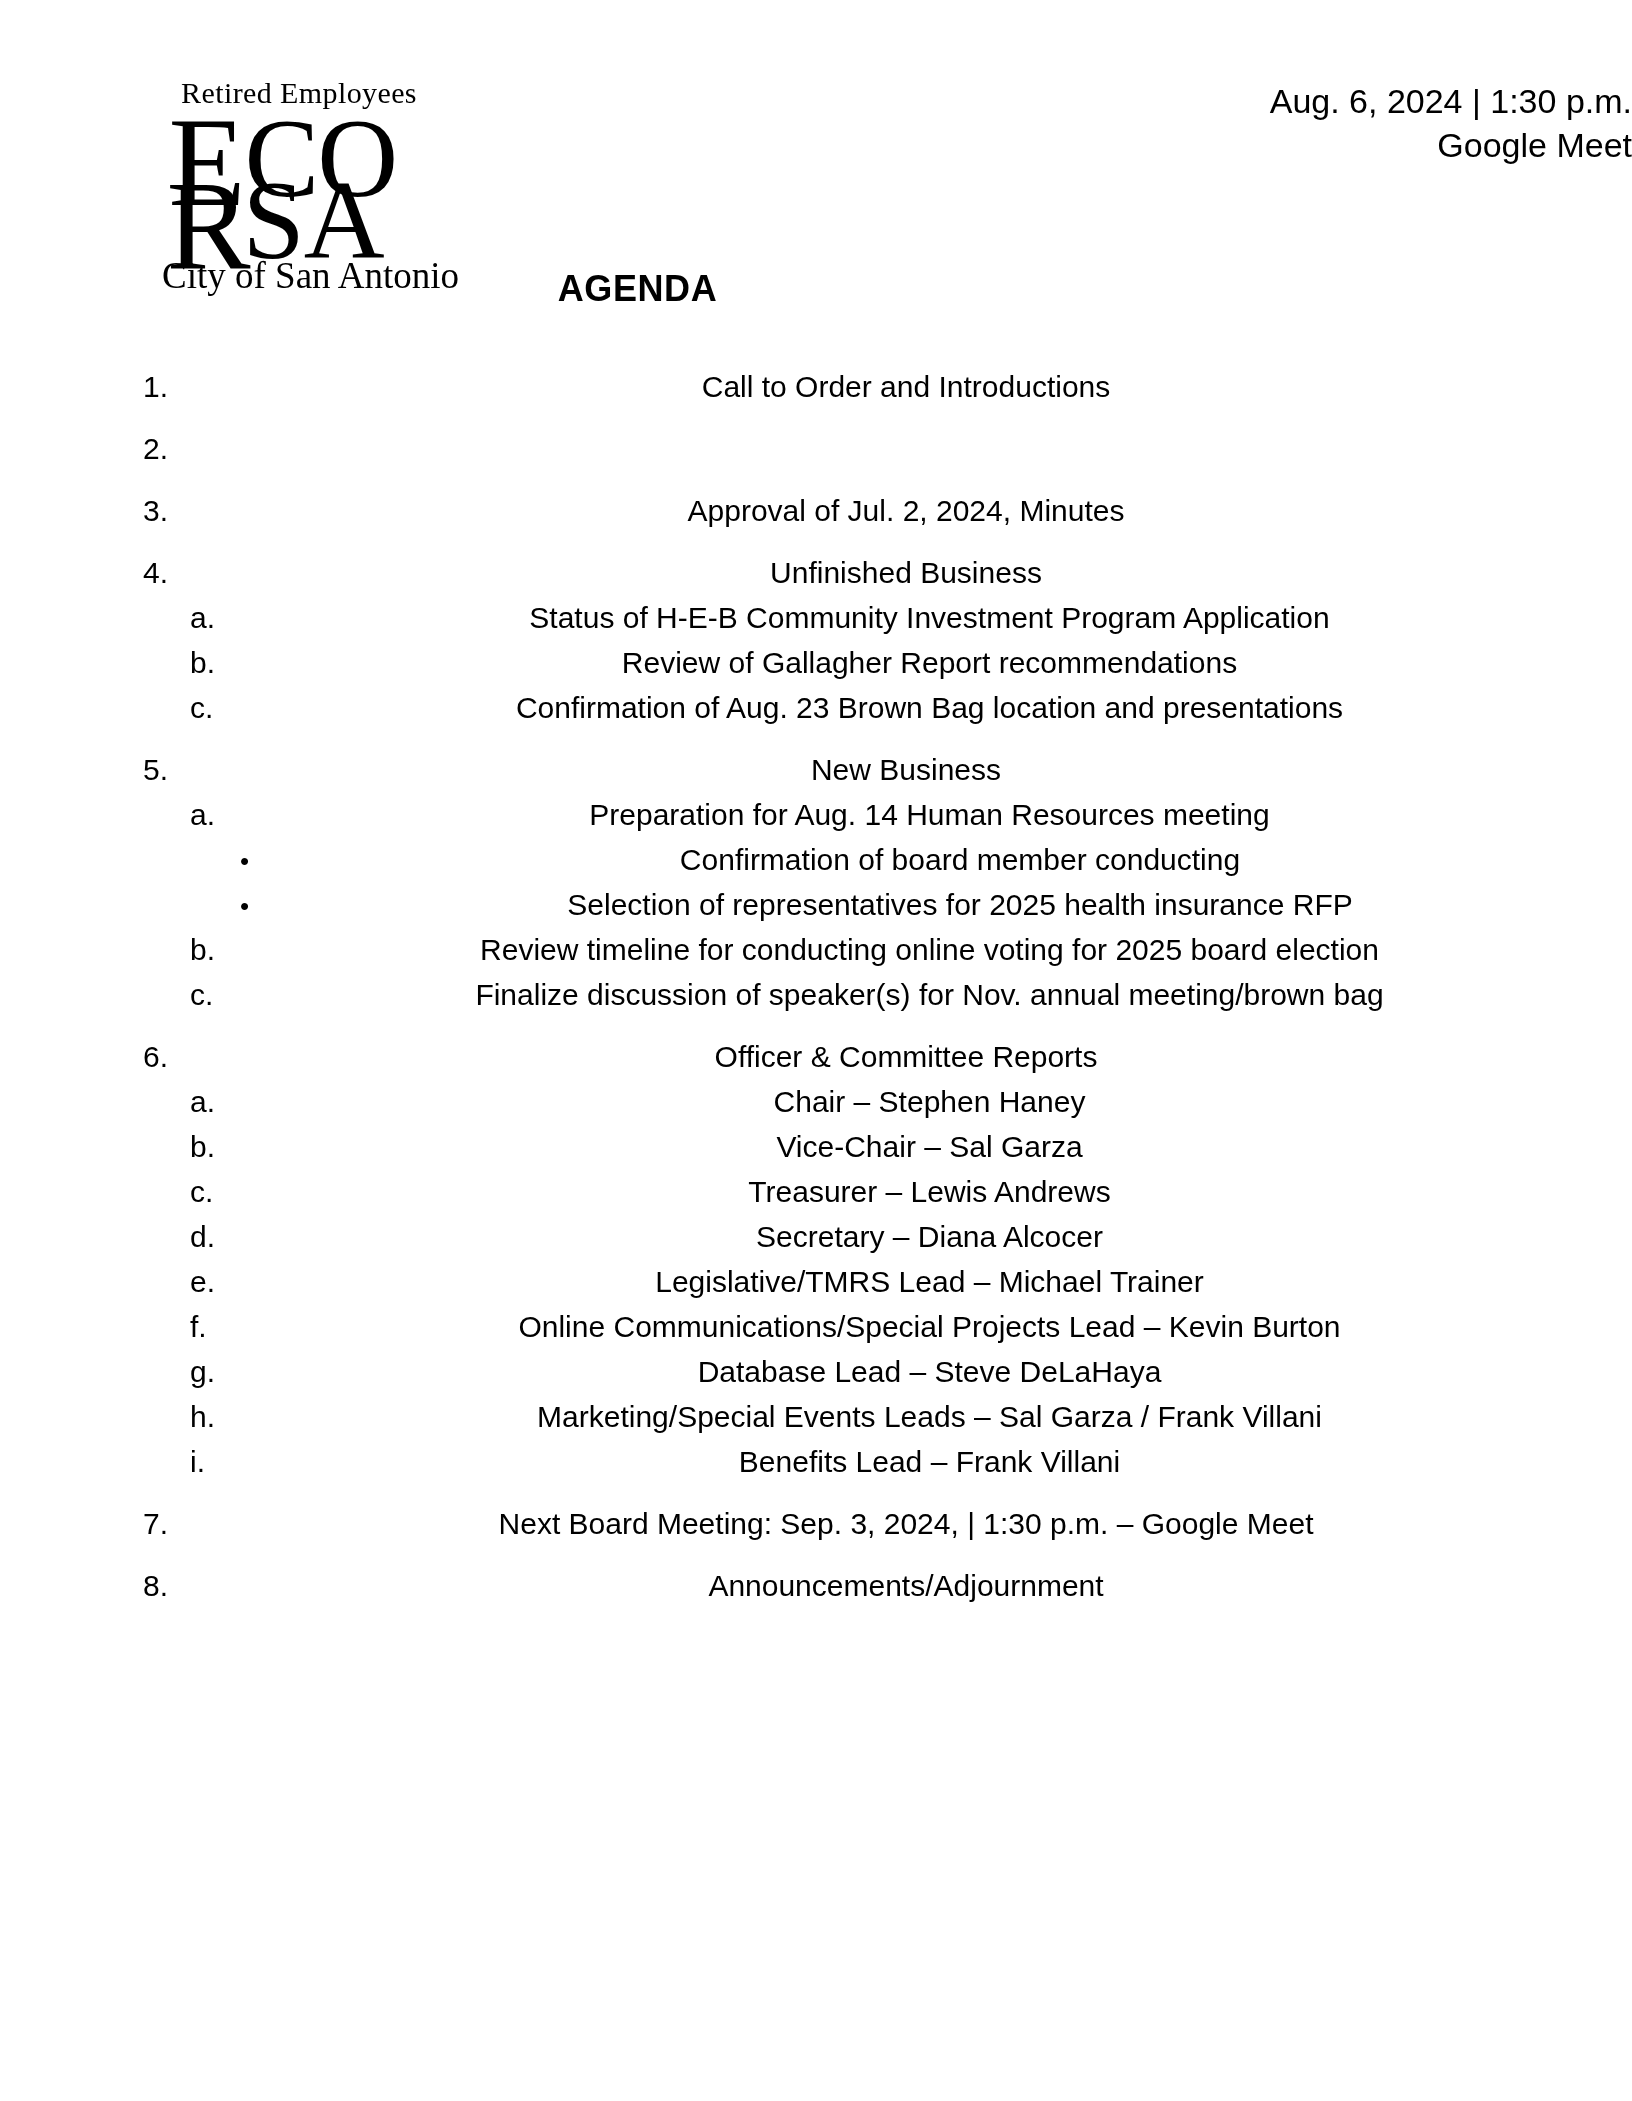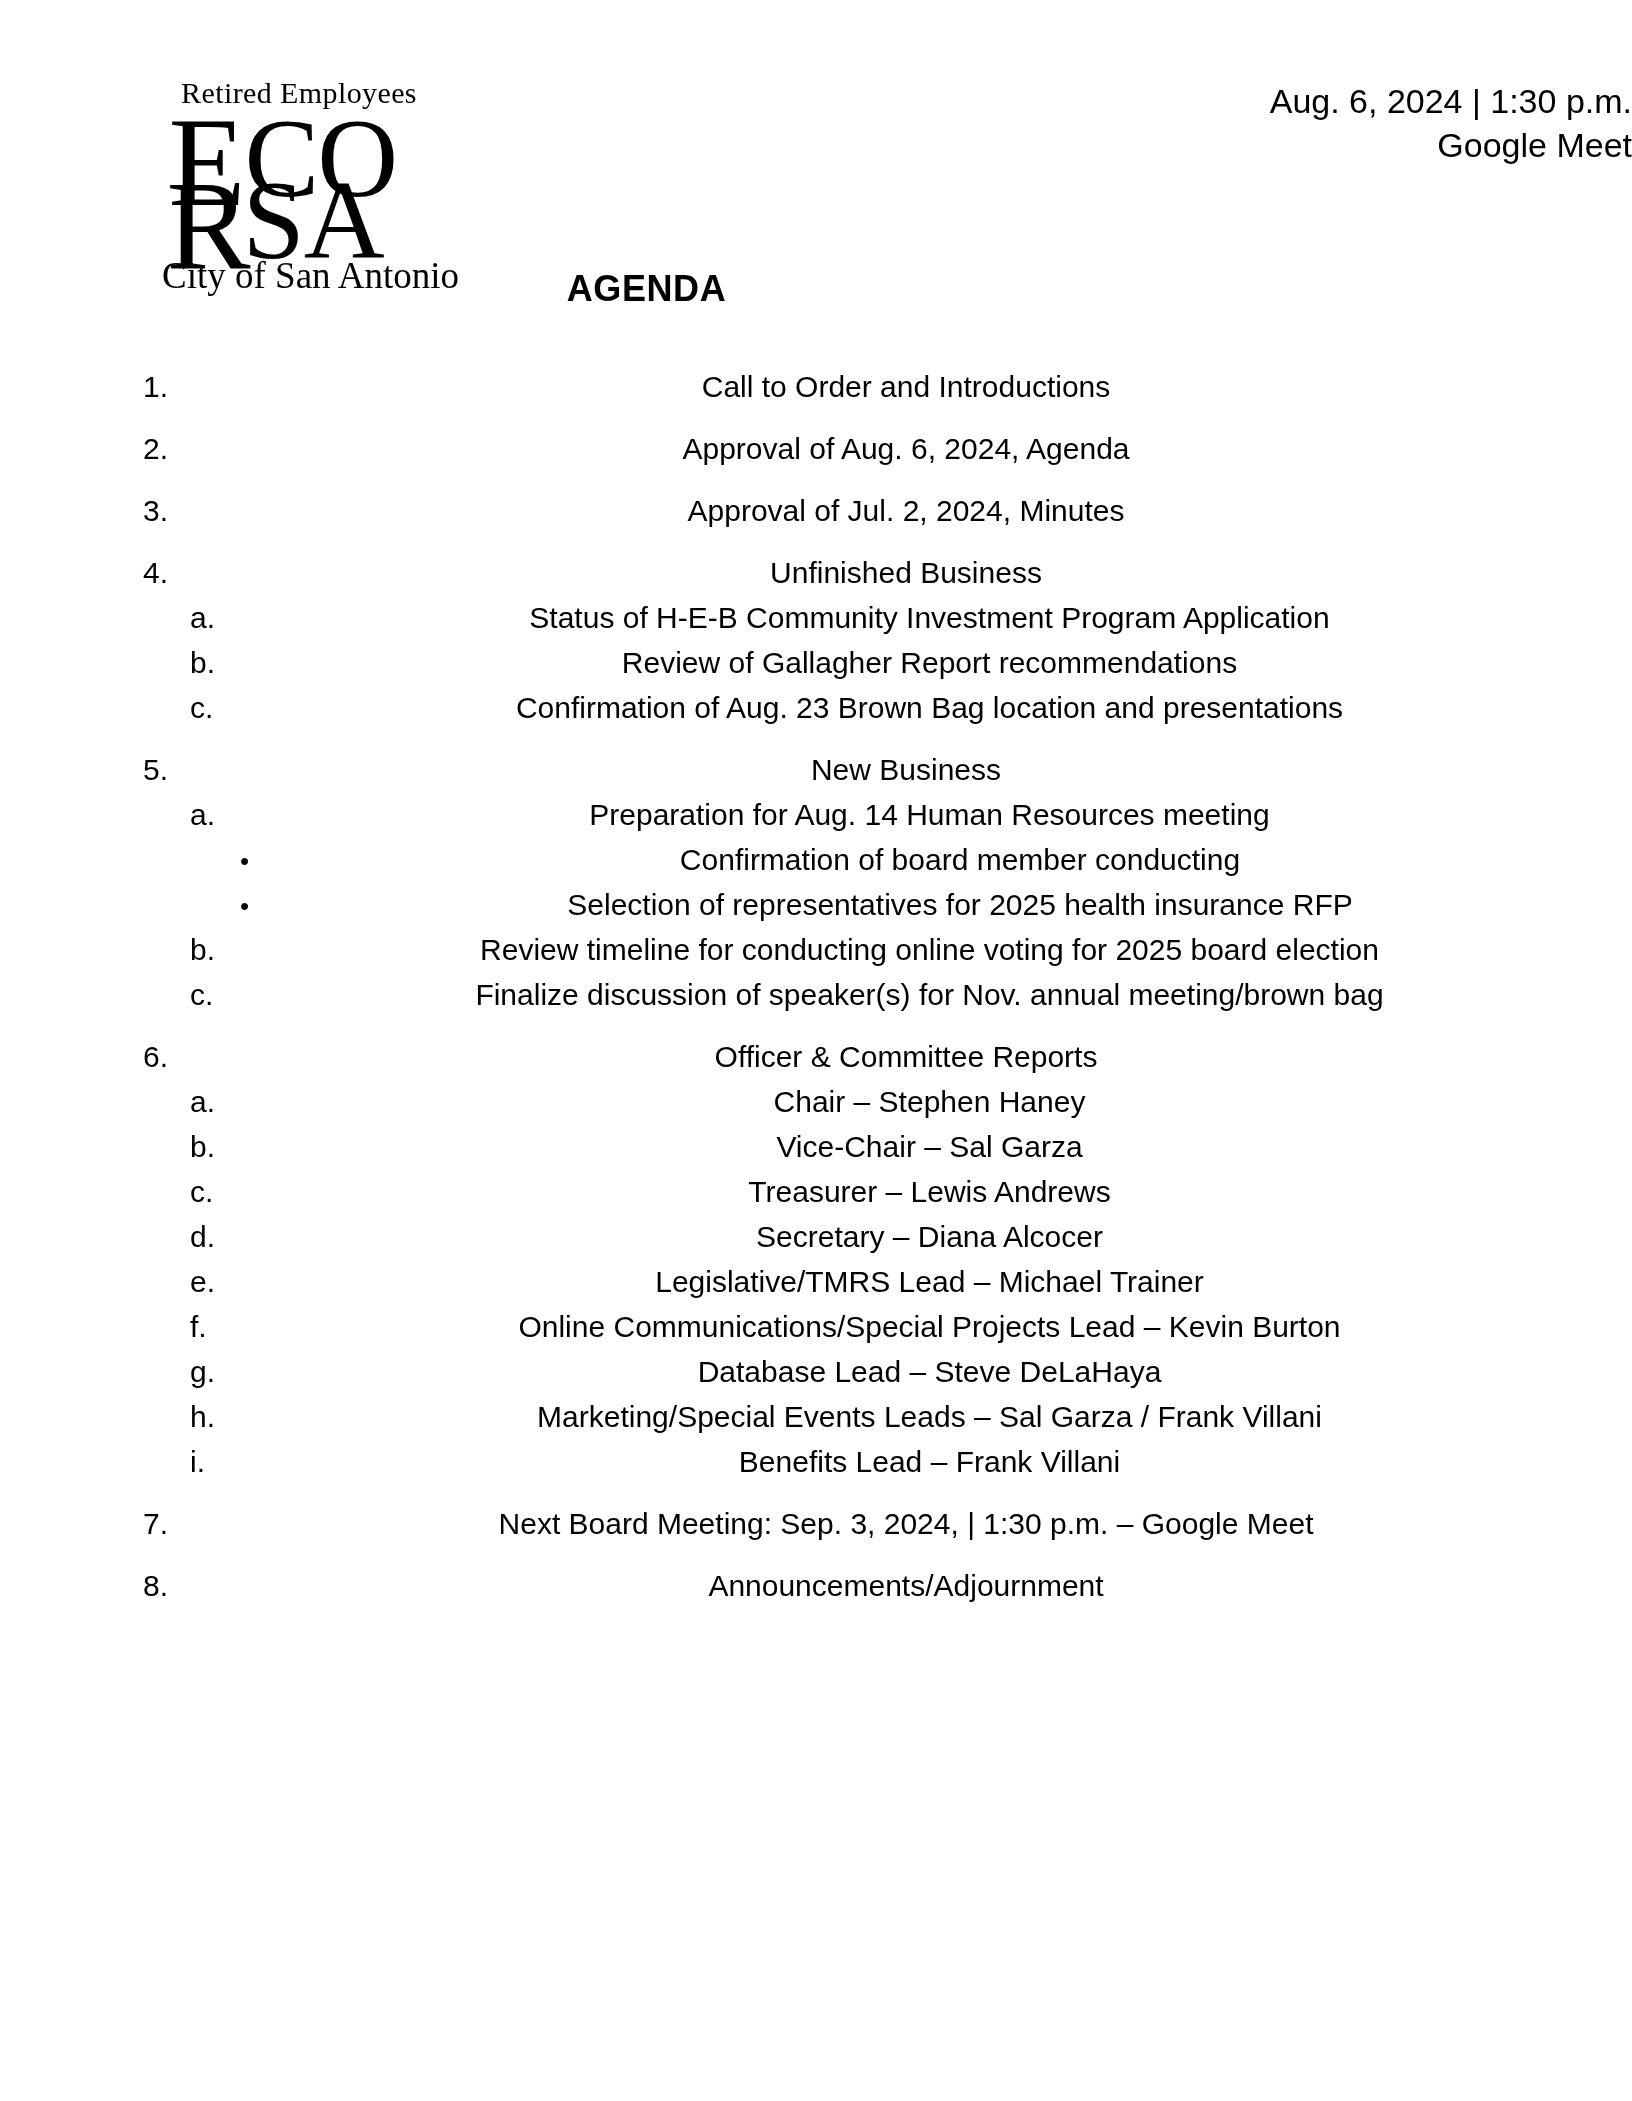--- a/index.html
+++ b/index.html
@@ -105,21 +105,20 @@
   
   .agenda-title {
     position: absolute;
     left: 0;
     top: 190px;
     width: 1275px;
     text-align: center;
     font-size: 36px;
     font-weight: bold;
     letter-spacing: 0.6px;
-    padding-left: 9px;
   }
 
   
   .agenda {
     position: absolute;
     top: 372px;
     left: 0;
     width: 1632px;
     font-size: 30px;
     line-height: 1;
@@ -192,21 +191,20 @@
 
   <div class="agenda">
 
     <div class="row level1">
       <span class="marker">1.</span>
       <span class="text">Call to Order and Introductions</span>
     </div>
 
     <div class="row level1">
       <span class="marker">2.</span>
-      <span class="text">Approval of Aug. 6, 2024, Agenda</span>
     </div>
 
     <div class="row level1">
       <span class="marker">3.</span>
       <span class="text">Approval of Jul. 2, 2024, Minutes</span>
     </div>
 
     <div class="row level1 sub">
       <span class="marker">4.</span>
       <span class="text">Unfinished Business</span>

